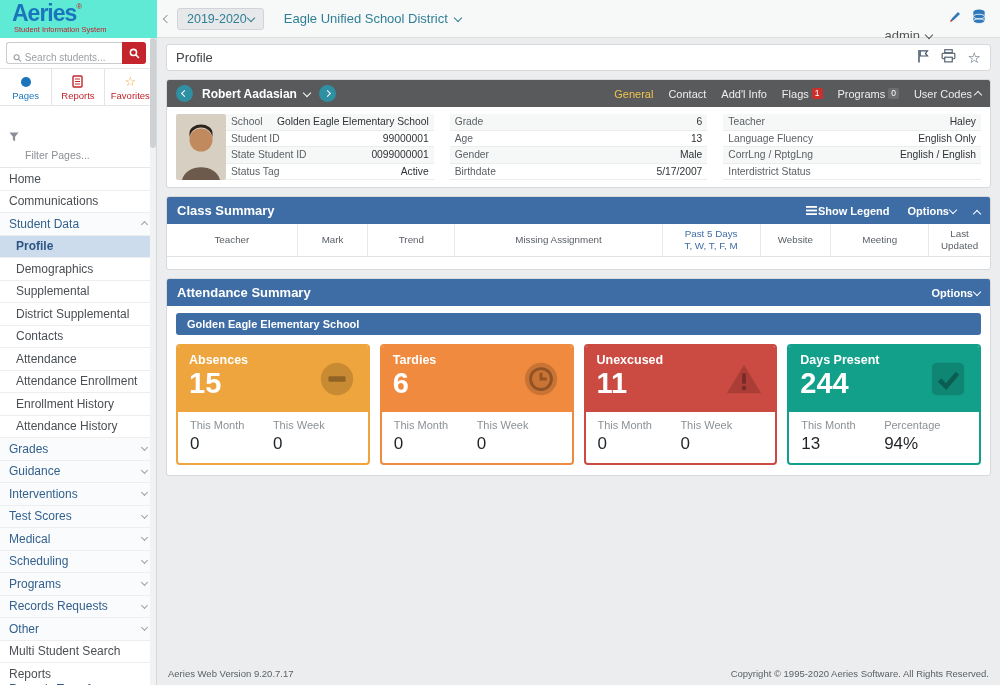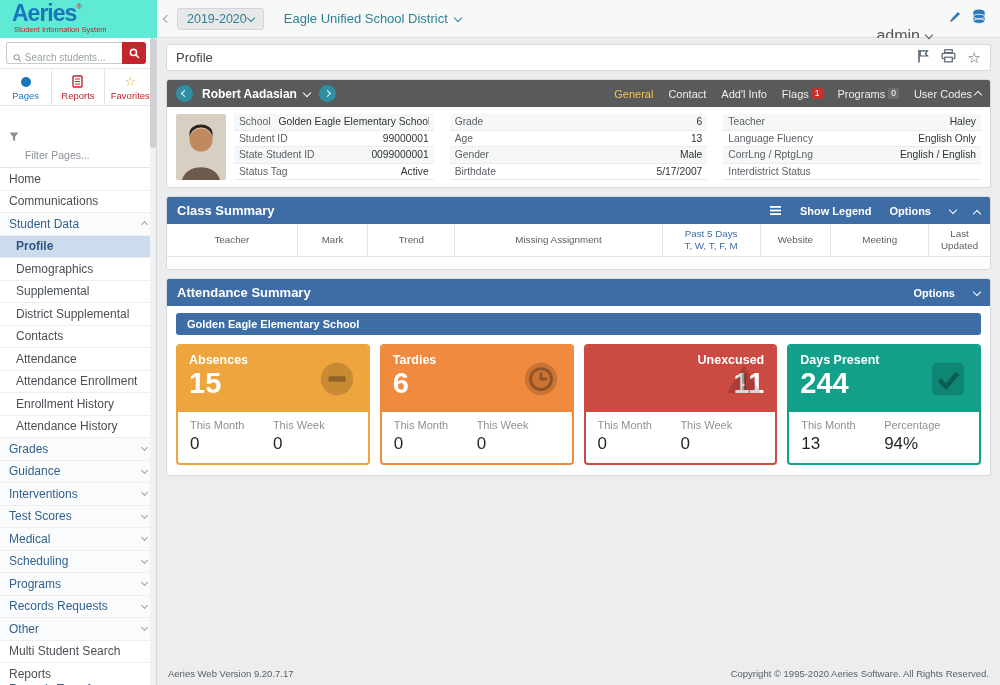--- a/index.html
+++ b/index.html
@@ -21,21 +21,21 @@
   .logo-title { font-size:23px; font-weight:bold; color:#1b75bb; letter-spacing:-1px; line-height:1; }
   .logo-reg { color:#c4242b; font-size:8px; vertical-align:top; }
   .logo-sub { font-size:7.5px; color:#c4242b; margin-left:2px; }
   .topbar-right { flex:1; background:#f7f8f8; border-bottom:1px solid #dcdedf; display:flex;
                   align-items:center; padding-right:14px; }
   .collapse-btn { width:20px; text-align:center; color:#9aa0a5; }
   .year-select { background:#e6e8ea; border:1px solid #d2d5d7; border-radius:3px; padding:3px 9px;
                  color:#2f7f96; font-size:12.5px; display:flex; align-items:center; gap:1px; }
   .district-select { color:#2f7f96; font-size:13px; margin-left:20px; display:flex; align-items:center; gap:7px; }
   .top-spacer { flex:1; }
-  .admin-menu { color:#555; font-size:16px; display:flex; align-items:center; gap:6px; margin-right:16px;margin-top:34px; }
+  .admin-menu { color:#555; font-size:13px; display:flex; align-items:center; gap:6px; margin-right:16px;margin-top:34px; }
   .top-icons { display:flex; gap:10px; align-items:center; }
 
   
   .body-row { flex:1; display:flex; min-height:0; }
 
   
   .sidebar { width:157px; flex-shrink:0; background:#fff; border-right:1px solid #d5d7d8;
              display:flex; flex-direction:column; position:relative; }
   .search-row { display:flex; padding:4px 10px 4px 6px; align-items:center; }
   .search-wrap { flex:1; border:1px solid #c9ccce; border-right:none; border-radius:3px 0 0 3px;
@@ -80,35 +80,35 @@
                 display:flex; align-items:center; justify-content:center; }
   .nav-circle .chev { width:5px; height:5px; margin:0; }
   .student-name { color:#fff; font-weight:bold; font-size:12px; display:flex; align-items:center; gap:7px; }
   .student-tabs { margin-left:auto; display:flex; align-items:center; gap:15px; font-size:11px; color:#eee; }
   .student-tab { display:flex; align-items:center; gap:3px; }
   .student-tab.active { color:#f3c24f; }
   .badge { background:#c9302c; color:#fff; border-radius:2px; font-size:8.5px; padding:1px 3px; line-height:1; }
   .badge.dark { background:#6d6e70; }
   .student-info { display:flex; padding:7px 9px; gap:16px; }
   .info-col { flex:1; min-width:0; }
-  .col-with-photo { display:flex; gap:8px; }
+  .col-with-photo { display:flex; }
   .photo { width:50px; height:66px; border-radius:2px; overflow:hidden; flex-shrink:0; }
   .field-rows { flex:1; min-width:0; }
   .field-row { display:flex; justify-content:space-between; gap:8px; font-size:10.3px;
                padding:2px 5px; border-bottom:1px solid #ebecec; min-height:16.5px; }
   .field-row:nth-child(odd) { background:#f6f7f7; }
   .field-label { color:#5a5f64; white-space:nowrap; }
   .field-value { color:#2f3337; text-align:right; white-space:nowrap; overflow:hidden; }
 
   
   .panel-header { background:#3e6da5; color:#fff; height:27px; display:flex; align-items:center;
                   padding:0 10px; font-size:13px; font-weight:bold; }
   .panel-header .ph-right { margin-left:auto; display:flex; align-items:center; gap:18px;
                             font-size:11px; font-weight:bold; }
-  .ph-link { display:flex; align-items:center; gap:19px; color:#fff; }
+  .ph-link { display:flex; align-items:center; gap:1px; color:#fff; }
   .ph-collapse { color:#fff; }
 
   
   .cs-table { display:flex; border-bottom:1px solid #e0e2e3; }
   .cs-col { border-right:1px solid #e6e8e9; padding:4px 2px; text-align:center; font-size:9.8px;
             color:#5a6067; display:flex; flex-direction:column; justify-content:center; min-height:30px;
             line-height:1.25; }
   .cs-col:last-child { border-right:none; }
   .cs-col.accent { color:#3e6da5; }
   .cs-space { height:12px; }
@@ -558,21 +558,21 @@
                     <div class="stat-value" data-interactable="false">0</div>
                   </div>
                 <div class="stat" data-interactable="false">
                     <div class="stat-label" data-interactable="false">This Week</div>
                     <div class="stat-value" data-interactable="false">0</div>
                   </div>
               </div>
             </div>
 
             <div class="card" data-interactable="true" style="border-color: rgb(203, 74, 66);">
-              <div class="card-head" data-interactable="false" style="background-color: rgb(203, 74, 66); text-align: right;">
+              <div class="card-head" data-interactable="false" style="background-color: rgb(203, 74, 66);">
                 <div class="card-name" data-interactable="false">Unexcused</div>
                 <div class="card-value" data-interactable="false">11</div>
                 <span class="card-icon" data-interactable="false">
                   <svg viewBox="0 0 40 40" width="38" height="38">
                       <path d="M20 5 L38 35 H2 Z" fill="rgba(0,0,0,0.16)"></path>
                       <rect x="18" y="14" width="4" height="11" fill="rgba(0,0,0,0.3)"></rect>
                       <rect x="18" y="27.5" width="4" height="4" fill="rgba(0,0,0,0.3)"></rect>
                     </svg>
                 </span>
               </div>

